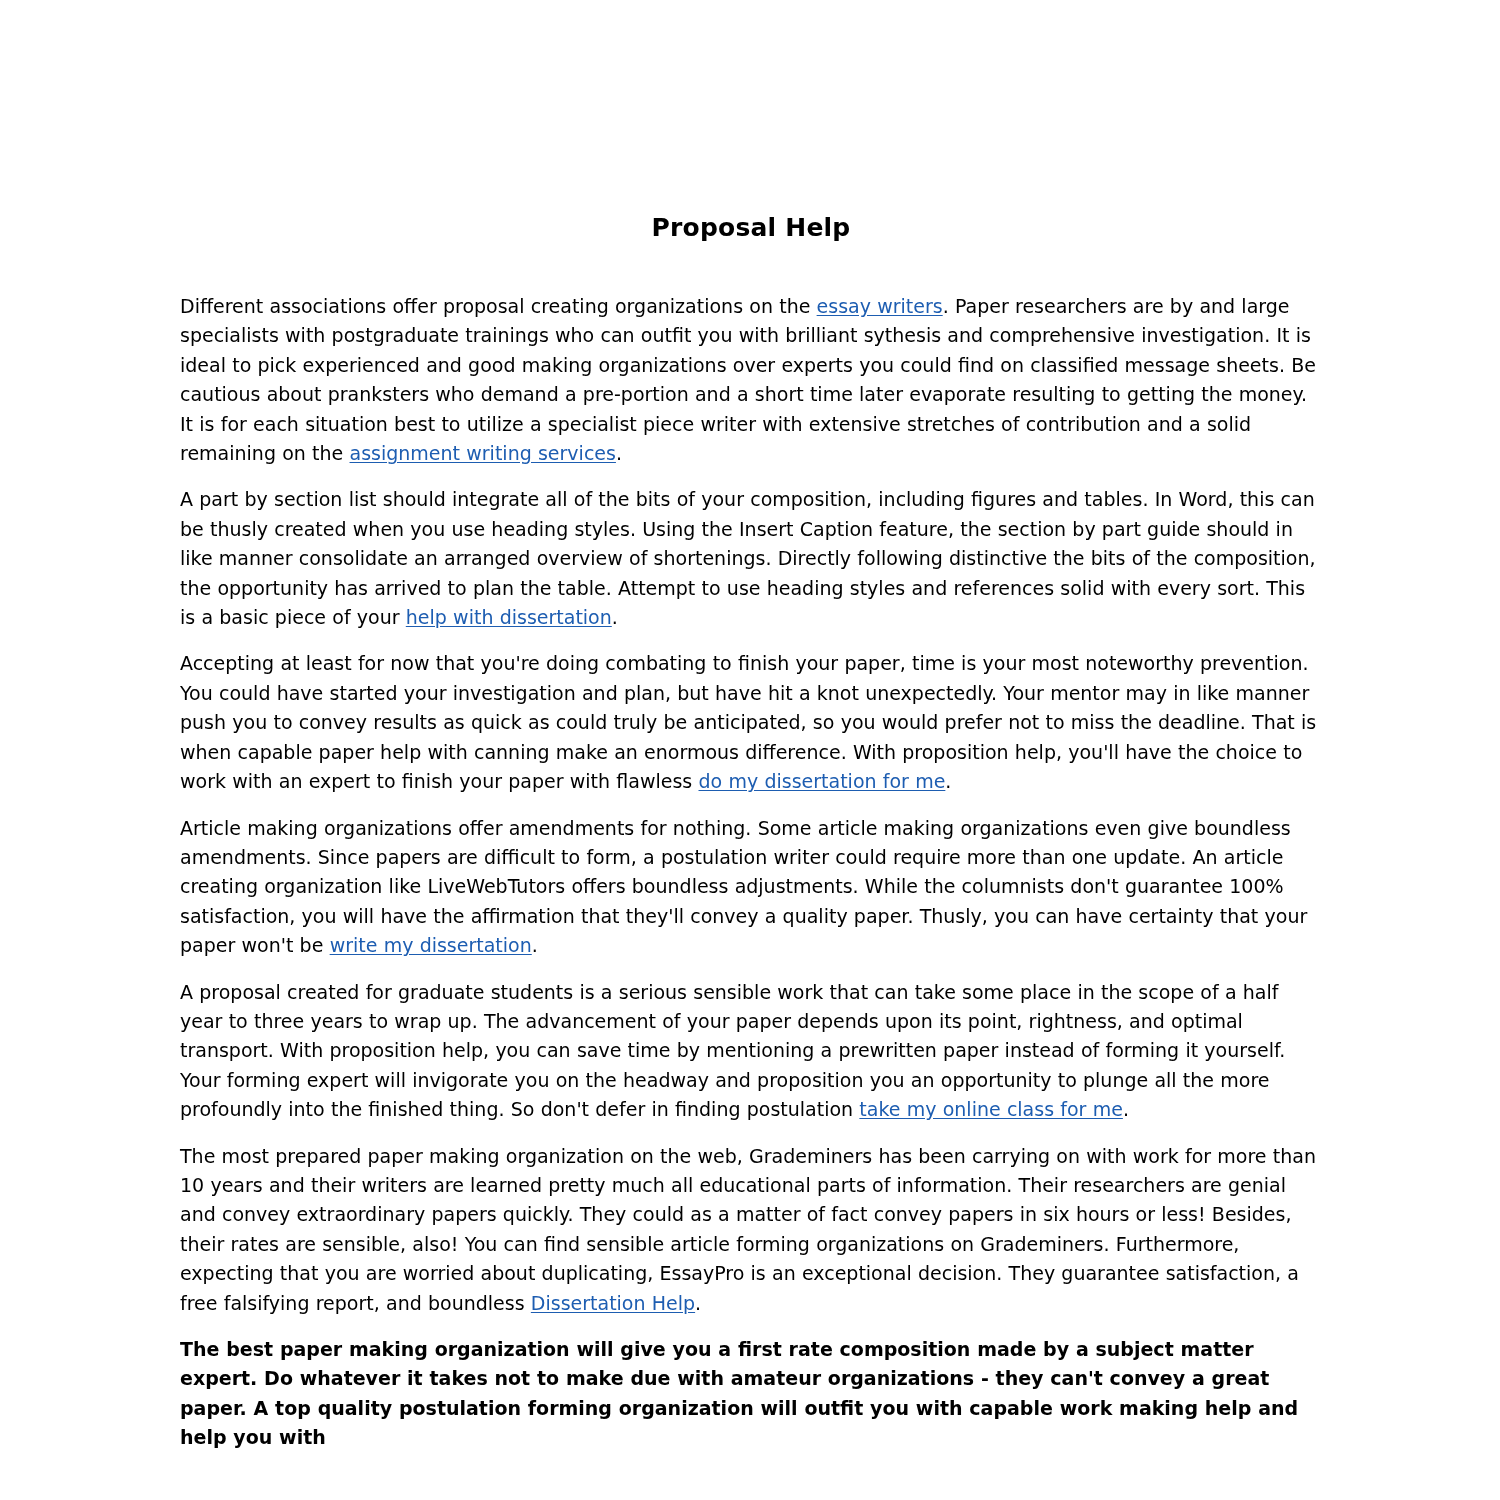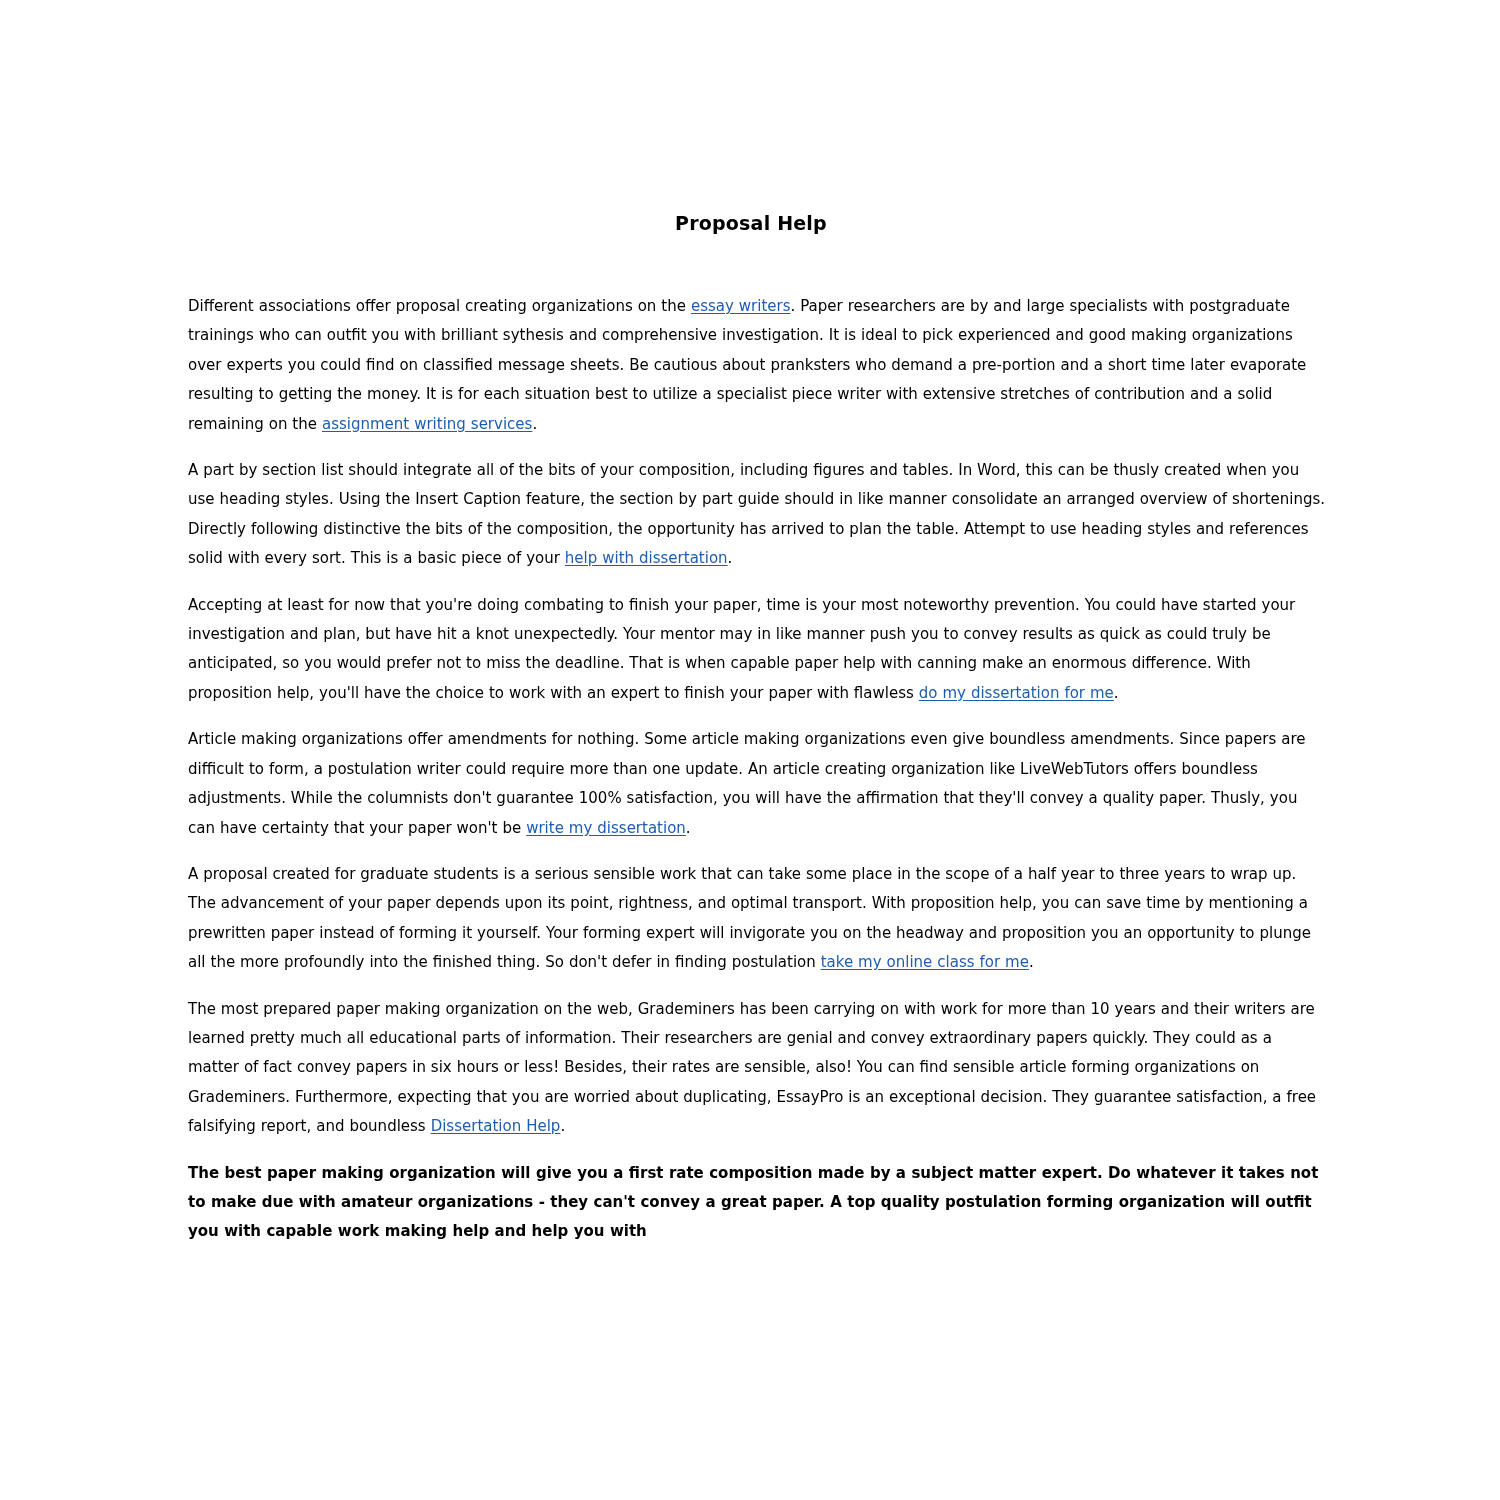--- a/index.html
+++ b/index.html
@@ -22,34 +22,34 @@
     padding: 0;
     background: #ffffff;
     overflow: hidden;
   }
   .doc-title {
     position: absolute;
     top: 196px;
     left: 176px;
     width: 1150px;
     text-align: center;
-    font-size: 19px;
+    font-size: 25px;
     font-weight: bold;
     line-height: 29px;
     letter-spacing: 0.2px;
   }
   .body-block {
     position: absolute;
     top: 292px;
     left: 176px;
     width: 1150px;
   }
   p.para {
-    margin: 0 0 17px 12px;
-    font-size: 15px;
+    margin: 0 0 17px 4px;
+    font-size: 19px;
     line-height: 29.4px;
     text-align: left;
     word-spacing: 0.2px;
     color: #000000;
   }
   p.para:last-child {
     margin-bottom: 0;
     font-weight: bold;
   }
   a.doclink {

